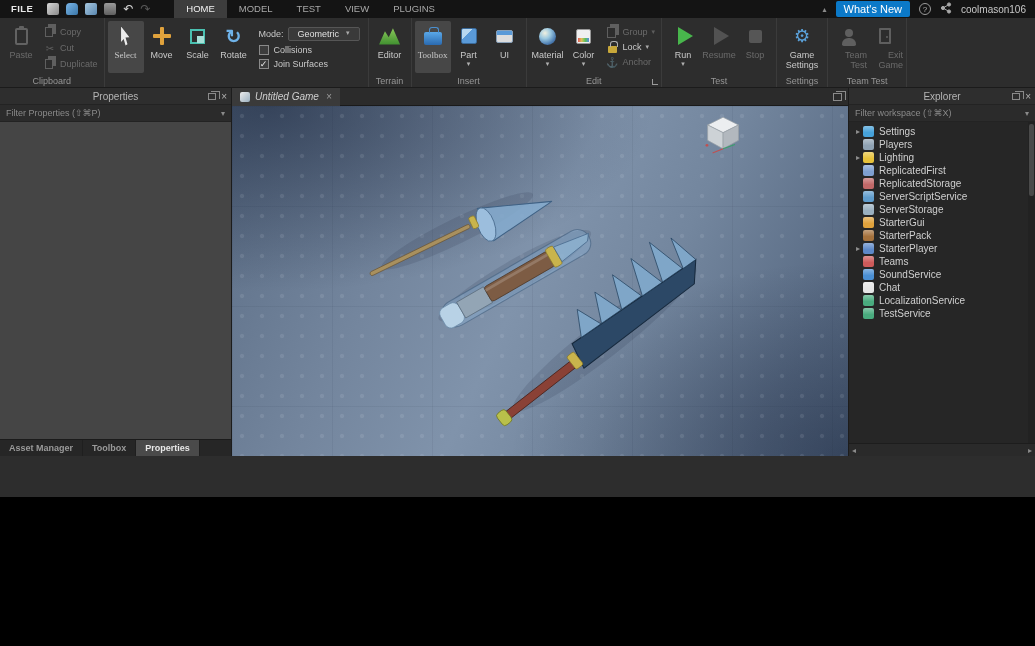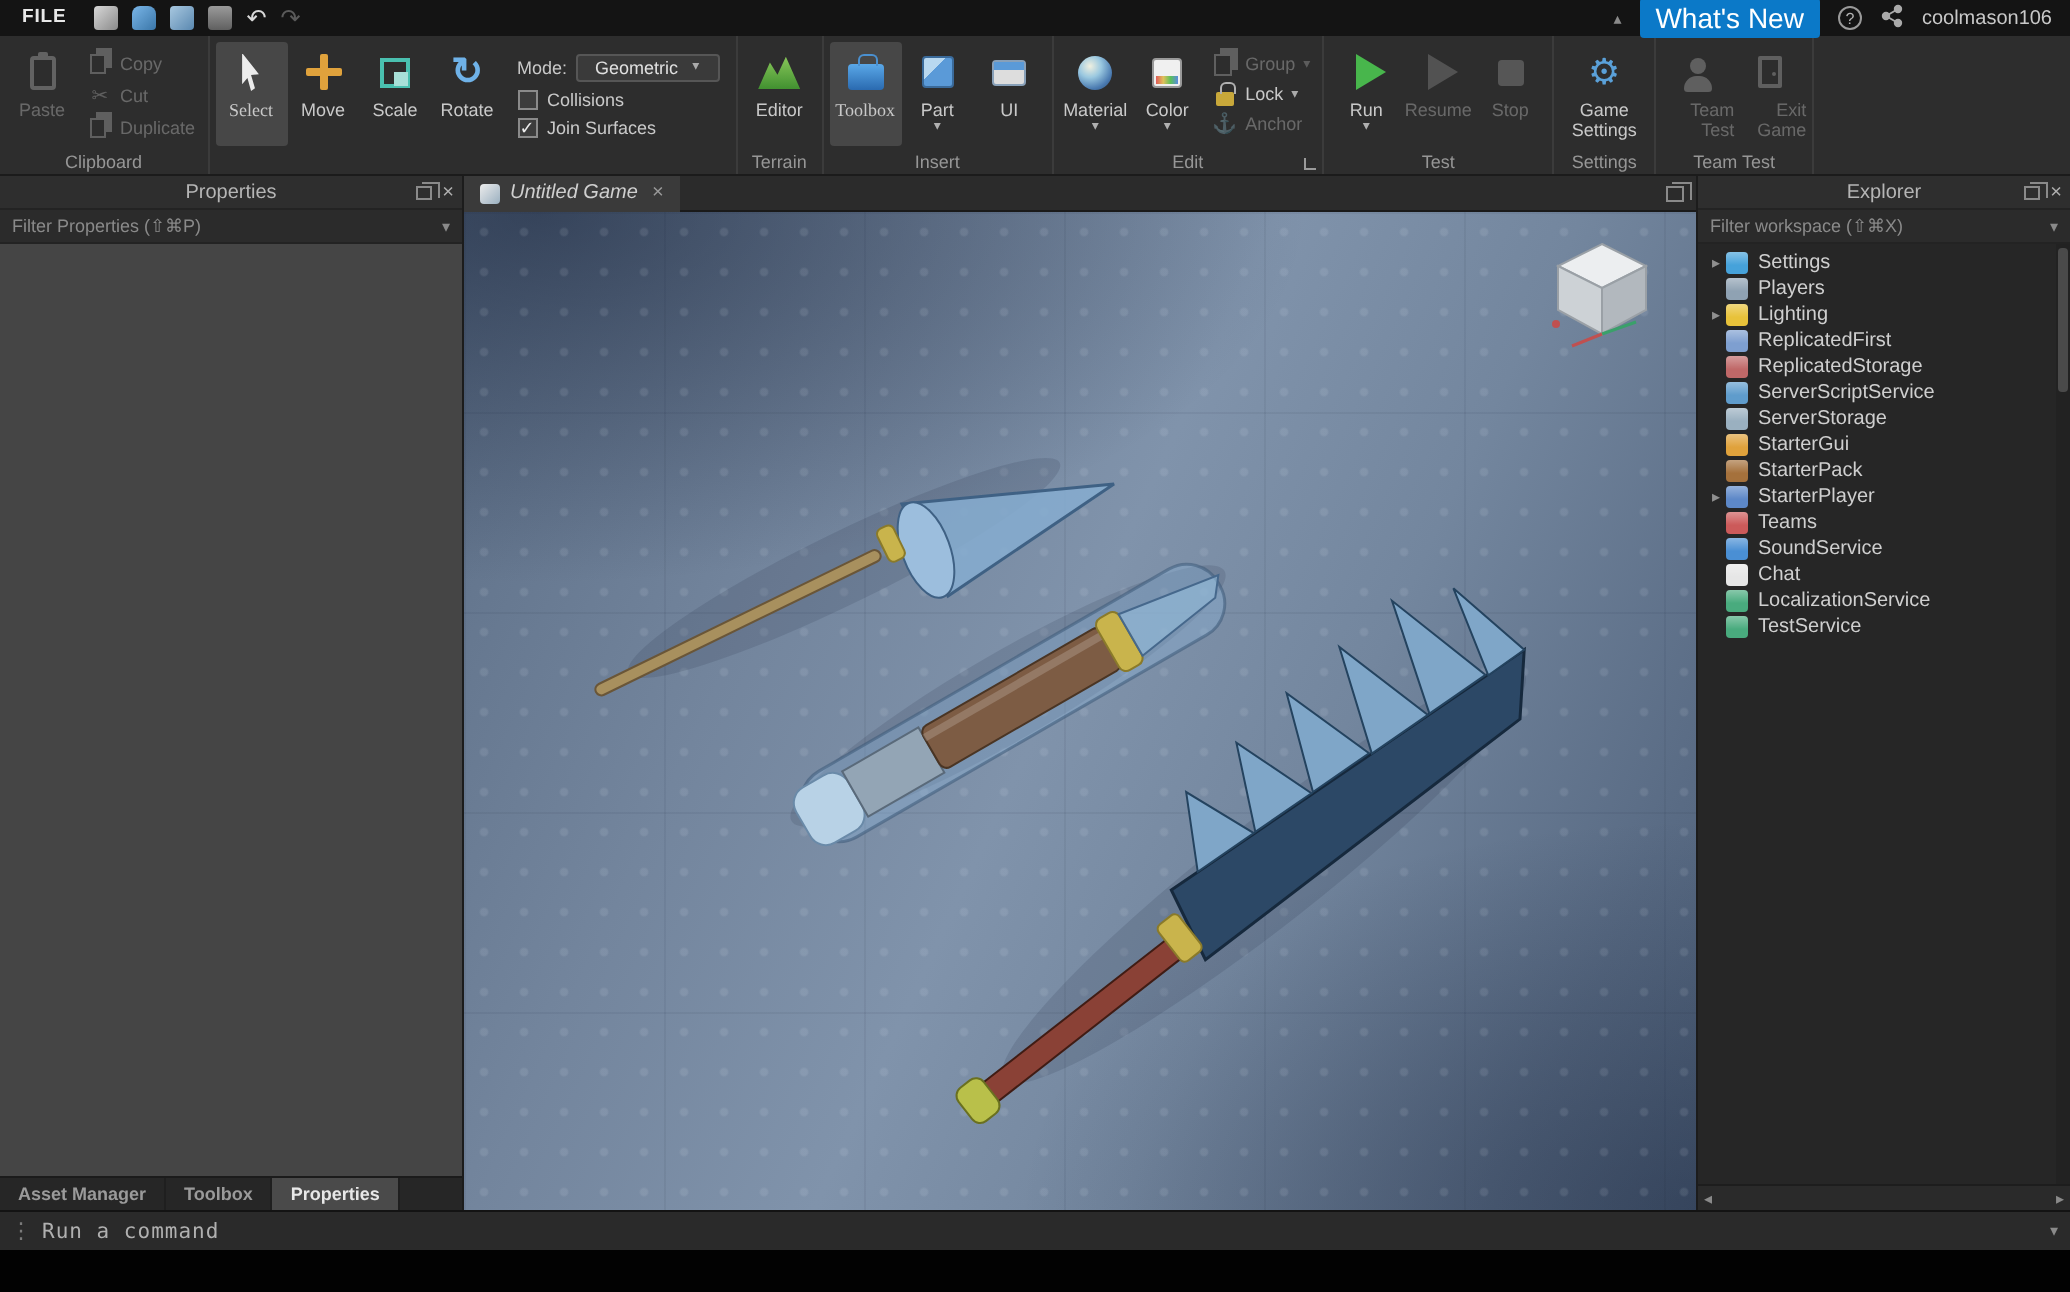--- a/index.html
+++ b/index.html
@@ -1,35 +1,35 @@
 <!DOCTYPE html>
 <html><head>
 <meta charset="utf-8">
 <style>
   *{margin:0;padding:0;box-sizing:border-box;}
   html,body{width:1035px;height:646px;background:#000;}
-  .app{position:relative;width:1035px;height:646px;font-family:"Liberation Sans",sans-serif;overflow:hidden;background:#2d2d2d;}
+  .app{position:relative;width:1035px;height:497px;font-family:"Liberation Sans",sans-serif;overflow:hidden;background:#2d2d2d;}
 
   
   .menubar{position:absolute;top:0;left:0;right:0;height:18px;background:#141414;display:flex;align-items:center;font-size:10px;color:#b5b5b5;z-index:5;}
   .file-btn{padding:0 11px;height:18px;line-height:18px;color:#e8e8e8;font-weight:bold;font-size:9.5px;letter-spacing:.4px;}
   .qat{display:flex;align-items:center;gap:7px;margin-left:3px;}
   .qat-icon{width:12px;height:12px;border-radius:2px;}
   .icon-save{background:linear-gradient(135deg,#d8d8d8,#8a8a8a);}
   .icon-publish{background:linear-gradient(135deg,#7ab6e8,#3a76a8);border-radius:4px 4px 2px 2px;}
   .icon-open{background:linear-gradient(135deg,#a8c8e0,#5a88b0);}
   .icon-grid{background:linear-gradient(#9a9a9a,#606060);}
   .undo-glyph{color:#d8d8d8;font-size:12px;line-height:12px;}
   .redo-glyph{color:#5a5a5a;font-size:12px;line-height:12px;}
   .menu-tabs{display:flex;margin-left:24px;height:18px;}
   .mtab{padding:0 12px;line-height:18px;color:#a8a8a8;font-size:9.5px;}
   .mtab.active{background:#3d3d3d;color:#f2f2f2;}
   .mb-right{margin-left:auto;display:flex;align-items:center;gap:9px;padding-right:9px;}
   .collapse-chevron{color:#8a8a8a;font-size:8px;}
-  .whats-new{background:#0b79c8;color:#fff;font-size:14px;padding:2px 8px;border-radius:2px;}
+  .whats-new{background:#0b79c8;color:#fff;font-size:11px;padding:2px 8px;border-radius:2px;}
   .help-circle{width:12px;height:12px;border:1px solid #9a9a9a;border-radius:50%;color:#b5b5b5;font-size:8px;display:flex;align-items:center;justify-content:center;}
   .username{color:#c8c8c8;font-size:10px;}
 
   
   .ribbon{position:absolute;top:18px;left:0;right:0;height:70px;background:#2d2d2d;display:flex;border-bottom:1px solid #1b1b1b;z-index:4;}
   .rgroup{position:relative;display:flex;align-items:flex-start;padding:3px 3px 13px 3px;border-right:1px solid #3b3b3b;}
   .rgroup-label{position:absolute;bottom:0;left:0;right:0;text-align:center;font-size:9px;color:#969696;height:12px;line-height:12px;}
   .rbtn{width:36px;min-height:52px;display:flex;flex-direction:column;align-items:center;padding-top:3px;border-radius:2px;color:#c9c9c9;font-size:9px;line-height:10px;text-align:center;}
   .rbtn.sel{background:#474747;font-family:Liberation Serif, serif;}
   .ric{height:24px;display:flex;align-items:center;justify-content:center;margin-bottom:2px;}
@@ -138,20 +138,27 @@
   <div class="menubar">
     <div class="file-btn">FILE</div>
     <div class="qat">
       <div class="qat-icon icon-save"></div>
       <div class="qat-icon icon-publish"></div>
       <div class="qat-icon icon-open"></div>
       <div class="qat-icon icon-grid"></div>
       <div class="undo-glyph">↶</div>
       <div class="redo-glyph">↷</div>
     </div>
+    <div class="menu-tabs">
+      <div class="mtab active">HOME</div>
+      <div class="mtab">MODEL</div>
+      <div class="mtab">TEST</div>
+      <div class="mtab">VIEW</div>
+      <div class="mtab">PLUGINS</div>
+    </div>
     <div class="mb-right">
       <div class="collapse-chevron">▴</div>
       <div class="whats-new">What's New</div>
       <div class="help-circle">?</div>
       <div>
         <svg width="12" height="12" viewBox="0 0 12 12">
             <g stroke="#aaaaaa" stroke-width="1" fill="#aaaaaa">
               <line x1="3" y1="6" x2="9" y2="2.5"></line>
               <line x1="3" y1="6" x2="9" y2="9.5"></line>
               <circle cx="3" cy="6" r="1.6"></circle>

